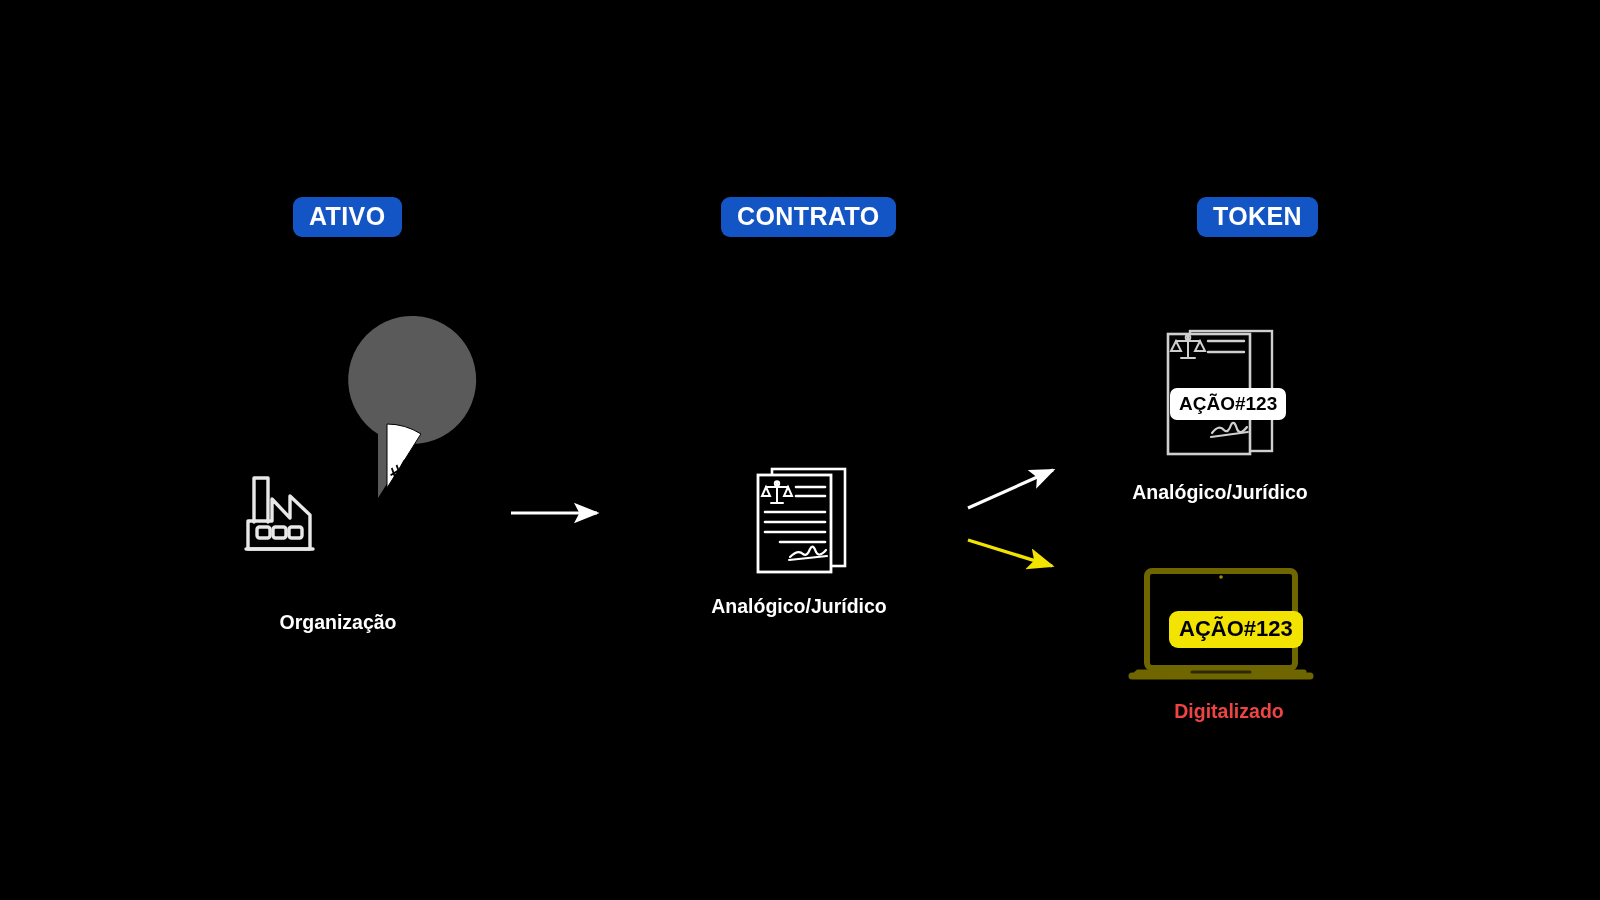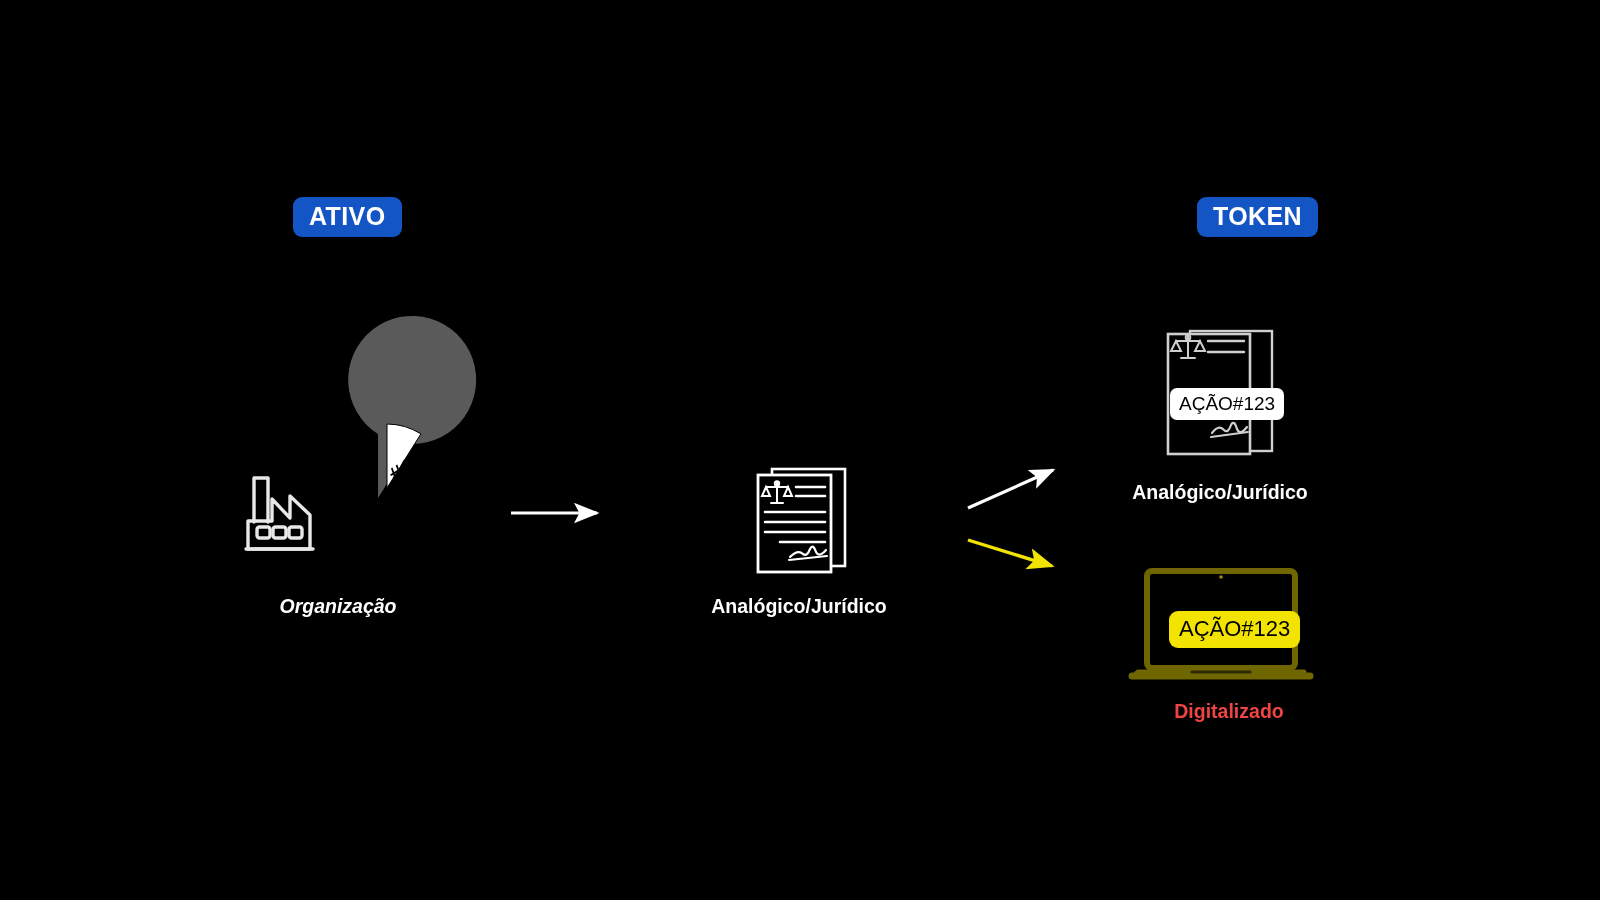--- a/index.html
+++ b/index.html
@@ -40,21 +40,21 @@
   .caption {
     position: absolute;
     font-size: 19.5px;
     font-weight: bold;
     color: #ffffff;
     white-space: nowrap;
     text-align: left;
     line-height: 1.1;
   }
   .caption.accent { color: #ef4444; }
-  #cap-org      { left: 338px; top: 596px; transform: translateX(-50%); font-style: italic; }
+  #cap-org      { left: 338px; top: 612px; transform: translateX(-50%); }
   #cap-contract { left: 799px; top: 596px; transform: translateX(-50%); }
   #cap-analog   { left: 1220px; top: 482px; transform: translateX(-50%); }
   #cap-digital  { left: 1229px; top: 701px; transform: translateX(-50%); }
 
   
   .layer {
     position: absolute;
     left: 0; top: 0;
     width: 1600px; height: 900px;
     pointer-events: none;
@@ -69,21 +69,21 @@
     color: #000000;
     font-size: 25px;
     font-weight: bold;
     letter-spacing: -0.5px;
     white-space: nowrap;
   }
 
   
   .chip {
     position: absolute;
-    font-weight: normal;
+    font-weight: bold;
     white-space: nowrap;
     line-height: 1;
   }
   #chip-doc {
     left: 1170px; top: 388px;
     background: #ffffff;
     color: #000000;
     font-size: 19px;
     border-radius: 7px;
     padding: 6px 9px 7px 9px;
@@ -97,20 +97,21 @@
     padding: 7px 10px 8px 10px;
   }
 </style>
 </head>
 <body>
 
 <div id="stage">
 
   <div class="badge" id="badge-ativo">ATIVO</div>
 
+  <div class="badge" id="badge-contrato">CONTRATO</div>
 
   <div class="badge" id="badge-token">TOKEN</div>
 
   <svg class="layer" viewBox="0 0 1600 900">
     <defs>
       <marker id="arrow-white" markerWidth="9" markerHeight="9" refX="7.2" refY="3.2" orient="auto">
         <path d="M0,0 L8,3.2 L0,6.4 L1.7,3.2 Z" fill="#ffffff"></path>
       </marker>
       <marker id="arrow-yellow" markerWidth="9" markerHeight="9" refX="7.2" refY="3.2" orient="auto">
         <path d="M0,0 L8,3.2 L0,6.4 L1.7,3.2 Z" fill="#f2e400"></path>

